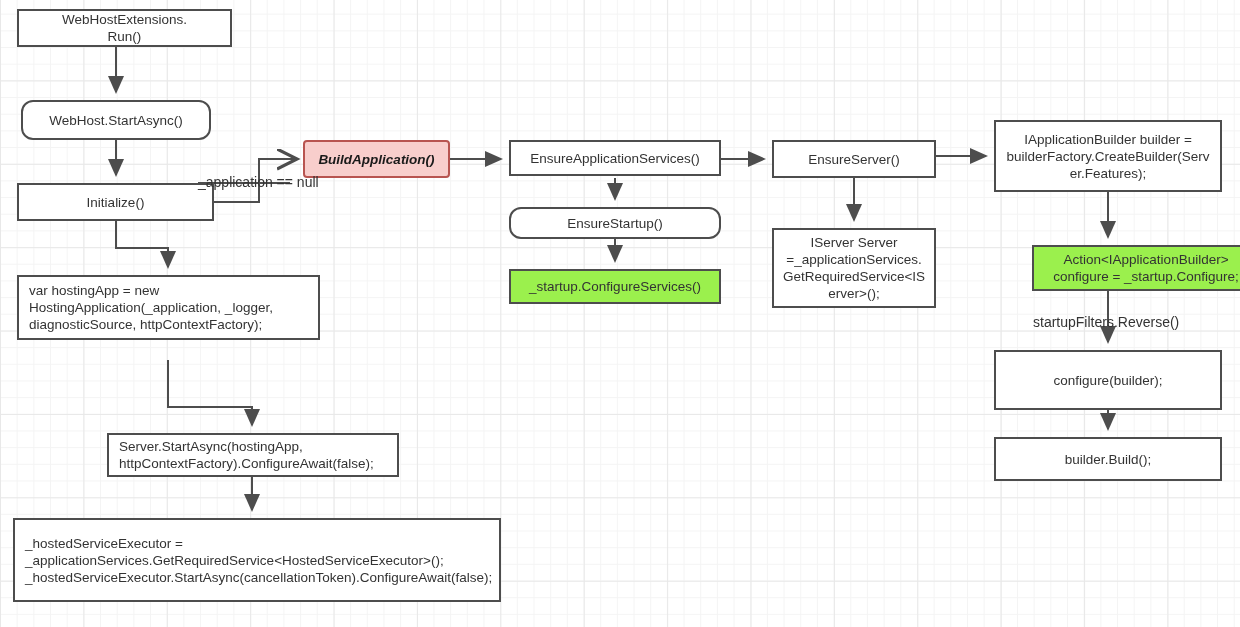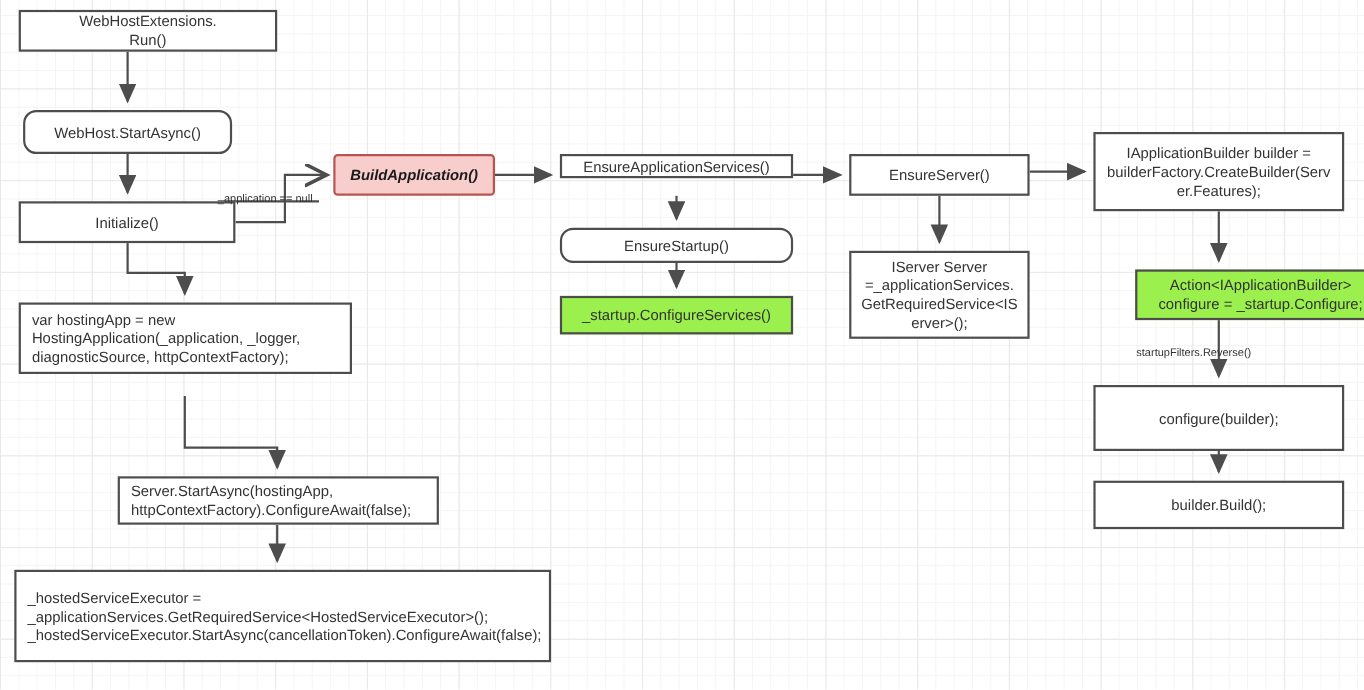--- a/index.html
+++ b/index.html
@@ -63,21 +63,21 @@
     font-weight: bold;
     font-style: italic;
     color: #1a1a1a;
   }
   .node.green {
     background: #9bf04d;
     border-color: #4d4d4d;
   }
   .edge-label {
     position: absolute;
-    font-size: 10px;
+    font-size: 14px;
     line-height: 16px;
     color: #333333;
     white-space: nowrap;
     z-index: 4;
   }
 </style>
 </head>
 <body>
 
 <div id="canvas">
@@ -121,41 +121,41 @@
       <path d="M936,156 L986,156" marker-end="url(#arrow)"></path>
 
       <path d="M1108,192 L1108,237" marker-end="url(#arrow)"></path>
 
       <path d="M1108,291 L1108,342" marker-end="url(#arrow)"></path>
 
       <path d="M1108,394 L1108,429" marker-end="url(#arrow)"></path>
     </g>
   </svg>
 
-  <div class="node" style="left:17px;top:9px;width:235px;height:38px;">WebHostExtensions.
+  <div class="node" style="left:17px;top:9px;width:215px;height:38px;">WebHostExtensions.
 Run()</div>
 
   <div class="node" style="left:21px;top:100px;width:190px;height:40px;border-radius:12px;">WebHost.StartAsync()</div>
 
   <div class="node" style="left:17px;top:183px;width:197px;height:38px;">Initialize()</div>
 
   <div class="node left" style="left:17px;top:275px;width:303px;height:65px;">var hostingApp = new
 HostingApplication(_application, _logger,
 diagnosticSource, httpContextFactory);</div>
 
   <div class="node left" style="left:107px;top:433px;width:292px;height:44px;">Server.StartAsync(hostingApp,
 httpContextFactory).ConfigureAwait(false);</div>
 
   <div class="node left" style="left:13px;top:518px;width:488px;height:84px;">_hostedServiceExecutor =
 _applicationServices.GetRequiredService&lt;HostedServiceExecutor&gt;();
 _hostedServiceExecutor.StartAsync(cancellationToken).ConfigureAwait(false);</div>
 
   <div class="node pink" style="left:303px;top:140px;width:147px;height:38px;">BuildApplication()</div>
 
-  <div class="node" style="left:509px;top:140px;width:212px;height:22px;">EnsureApplicationServices()</div>
+  <div class="node" style="left:509px;top:140px;width:212px;height:36px;">EnsureApplicationServices()</div>
 
   <div class="node" style="left:509px;top:207px;width:212px;height:32px;border-radius:12px;">EnsureStartup()</div>
 
   <div class="node green" style="left:509px;top:269px;width:212px;height:35px;">_startup.ConfigureServices()</div>
 
   <div class="node" style="left:772px;top:140px;width:164px;height:38px;">EnsureServer()</div>
 
   <div class="node" style="left:772px;top:228px;width:164px;height:80px;">IServer Server
 =_applicationServices.
 GetRequiredService&lt;IS

